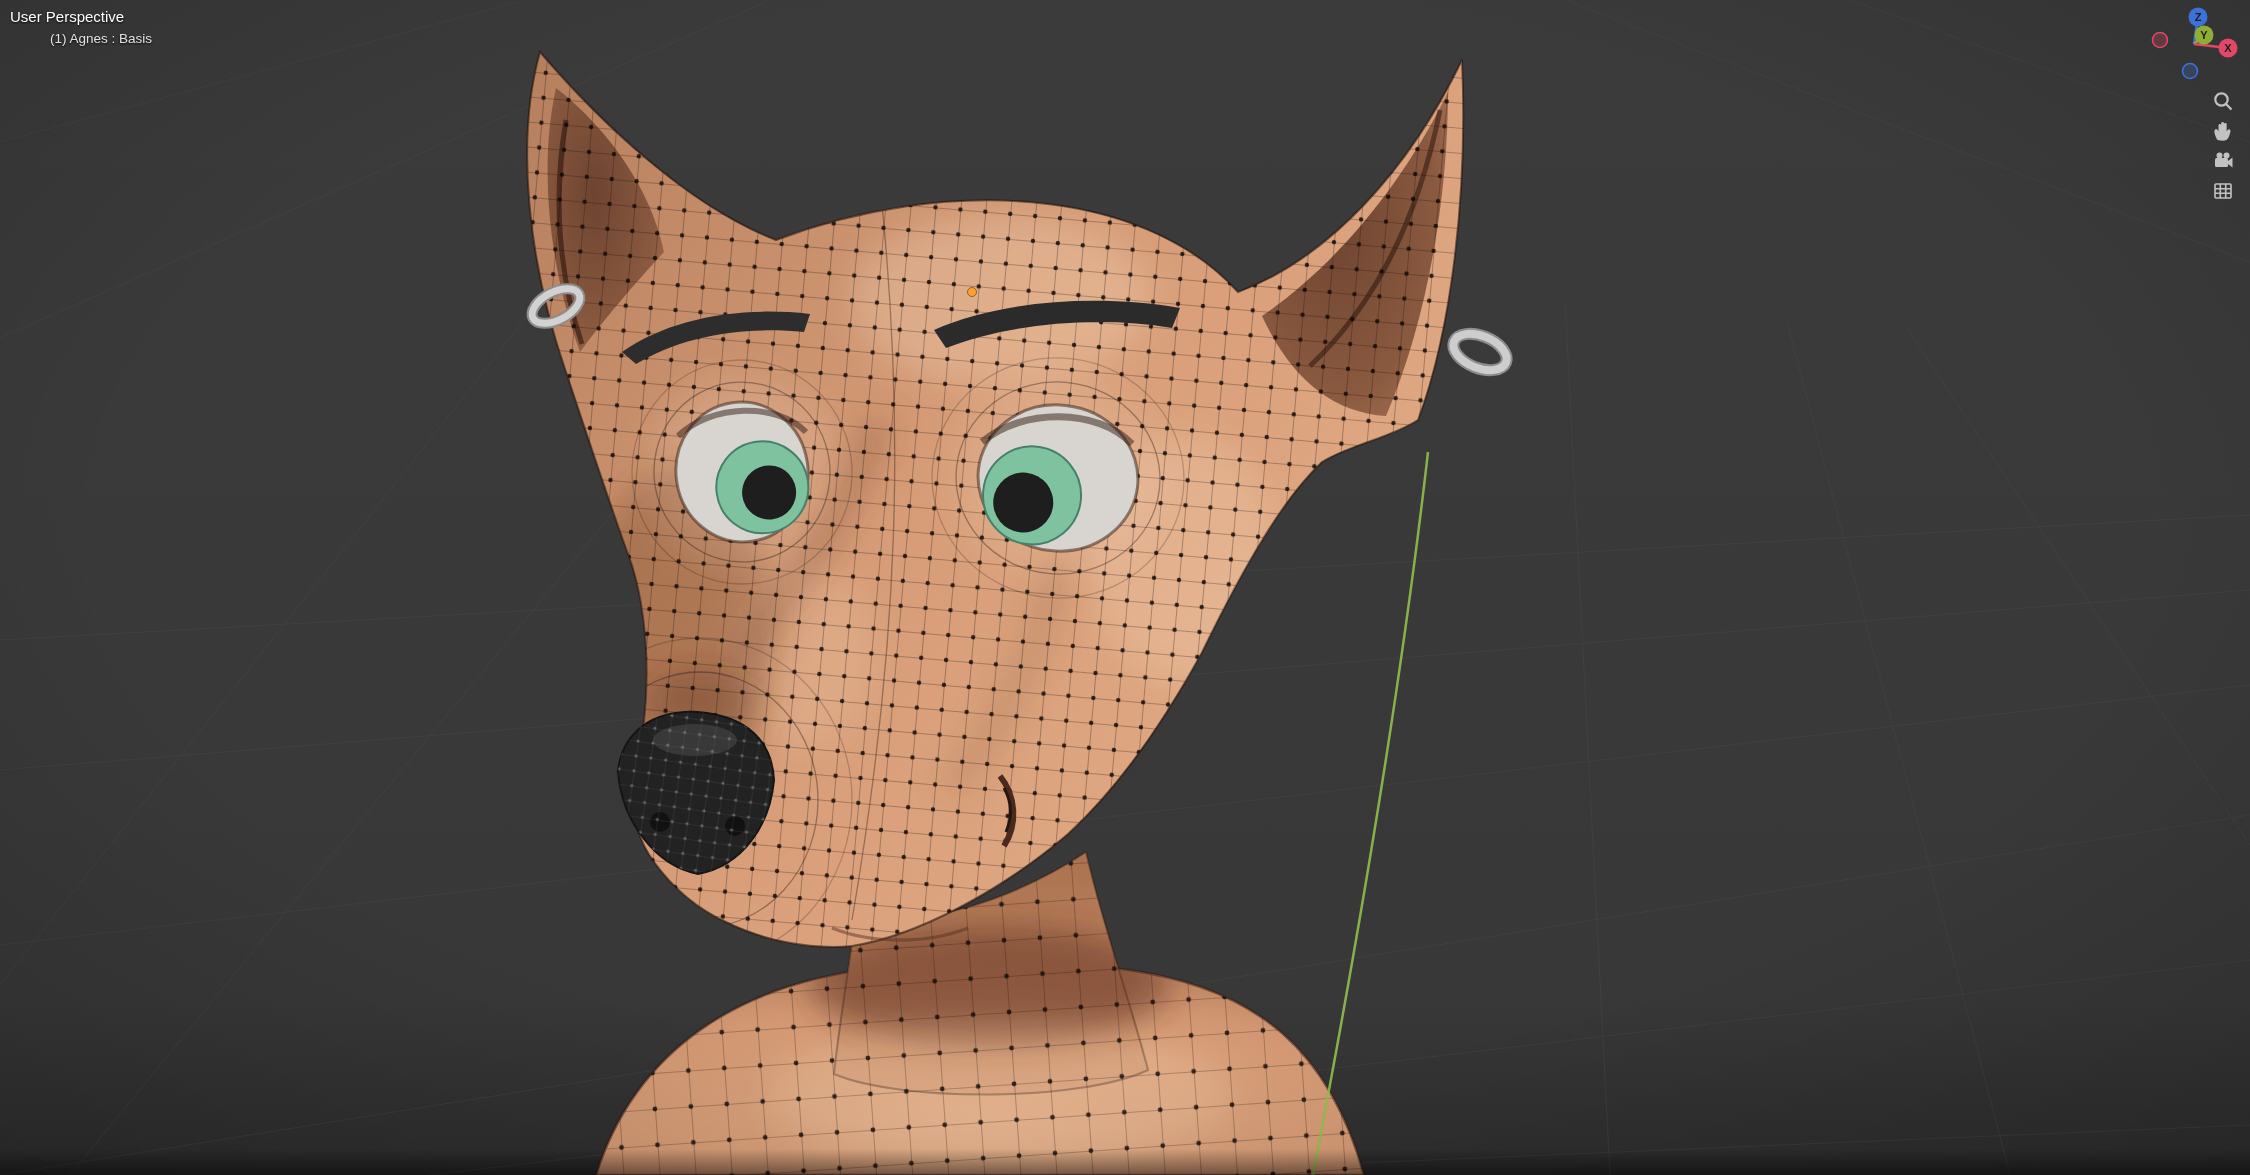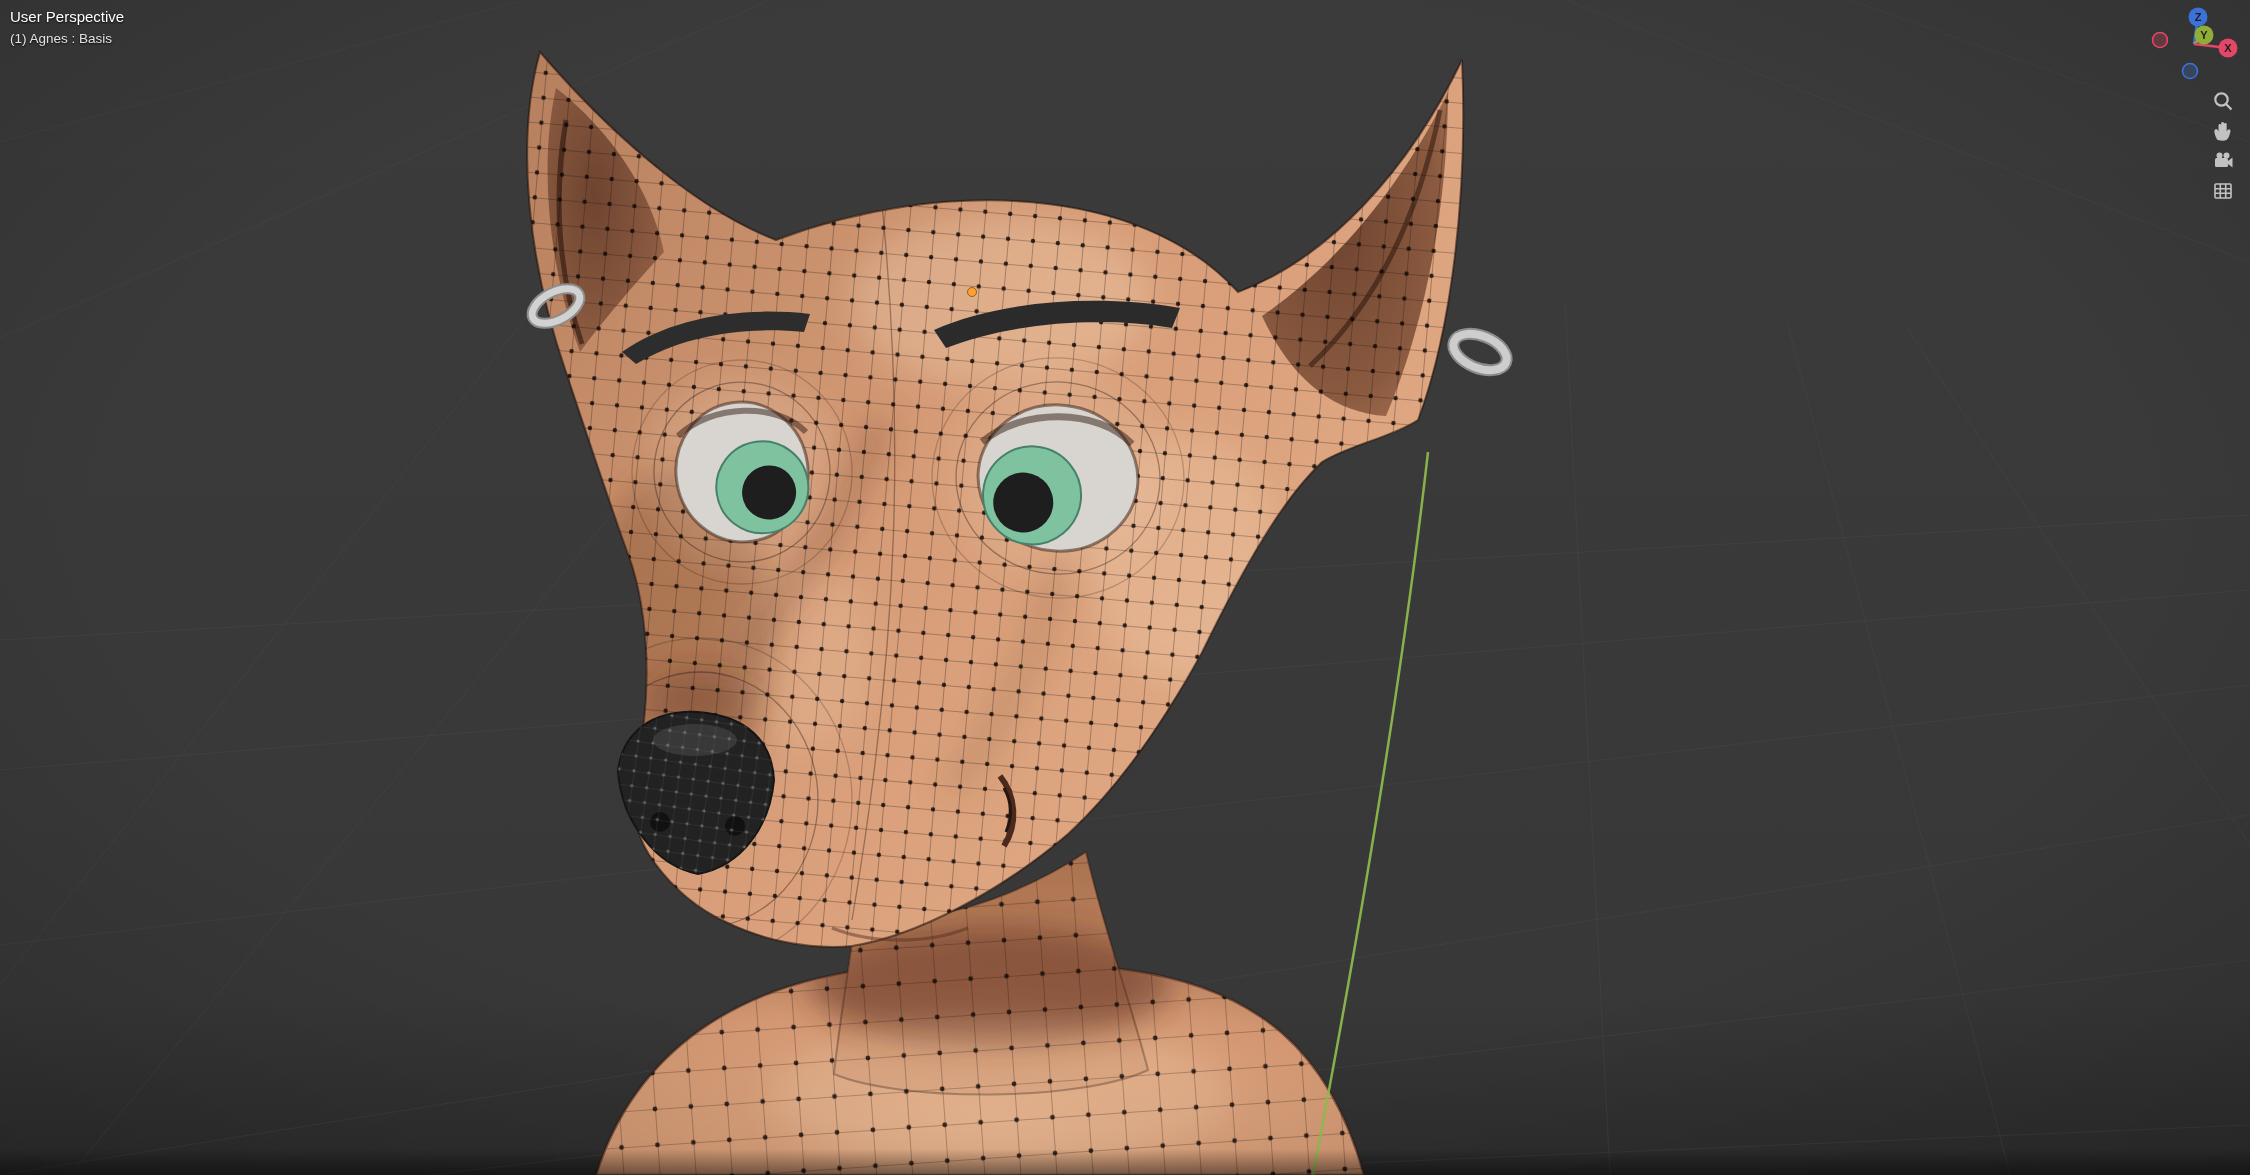--- a/index.html
+++ b/index.html
@@ -6,21 +6,21 @@
   .viewport{
     position:relative;width:2250px;height:1175px;overflow:hidden;
     background:#a16207;font-family:"Liberation Sans",sans-serif;
   }
   .scene{position:absolute;inset:0;display:block;}
   .hud-topleft{
     position:absolute;top:7px;left:10px;color:#ffffff;
     text-shadow:0 1px 2px rgba(0,0,0,.85);line-height:1.35;user-select:none;
   }
   .hud-topleft .line1{font-size:15px;display:block;}
-  .hud-topleft .line2{font-size:13.5px;display:block;color:#e2e2e2;margin-top:3px;}
+  .hud-topleft .line2{font-size:13.5px;display:block;color:#e2e2e2;margin-top:3px;margin-left:40px;}
   .gizmo{position:absolute;top:2px;right:8px;width:92px;height:84px;cursor:pointer;}
   .gizmo text{font-weight:bold;font-size:11px;fill:#1d1d1d;text-anchor:middle;}
   .nav-icons{
     position:absolute;top:88px;right:10px;display:flex;flex-direction:column;
     gap:4px;align-items:center;
   }
   .nav-btn{
     width:34px;height:26px;display:flex;align-items:center;justify-content:center;
     border-radius:4px;cursor:pointer;
   }

